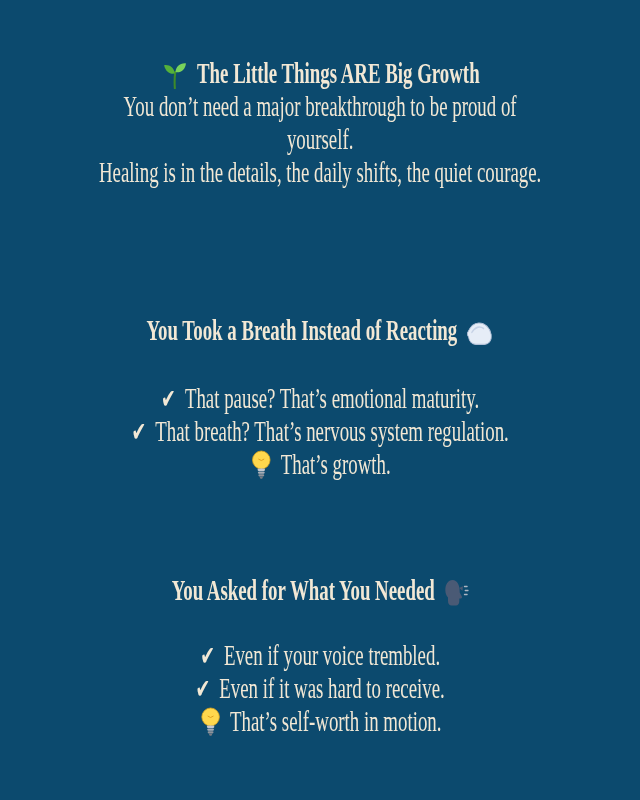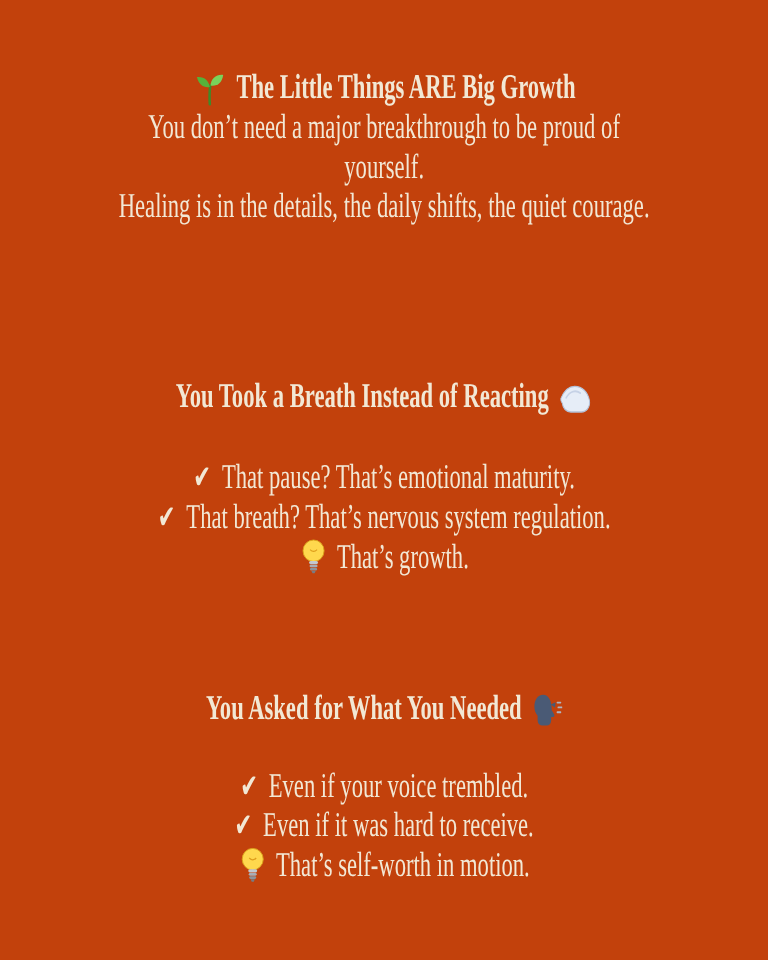--- a/index.html
+++ b/index.html
@@ -1,20 +1,20 @@
 <!DOCTYPE html>
 <html><head>
 <meta charset="utf-8">
 <style>
   html, body { margin: 0; padding: 0; }
   .card {
     position: relative;
     width: 640px;
     height: 800px;
-    background: #c2410c;
+    background: #0c4a6e;
     overflow: hidden;
     font-family: "Liberation Serif", "DejaVu Serif", serif;
     color: #f2e8d5;
   }
   
   .squeeze {
     width: 985px;
     transform: scaleX(0.65);
     transform-origin: 0 0;
     text-align: center;

